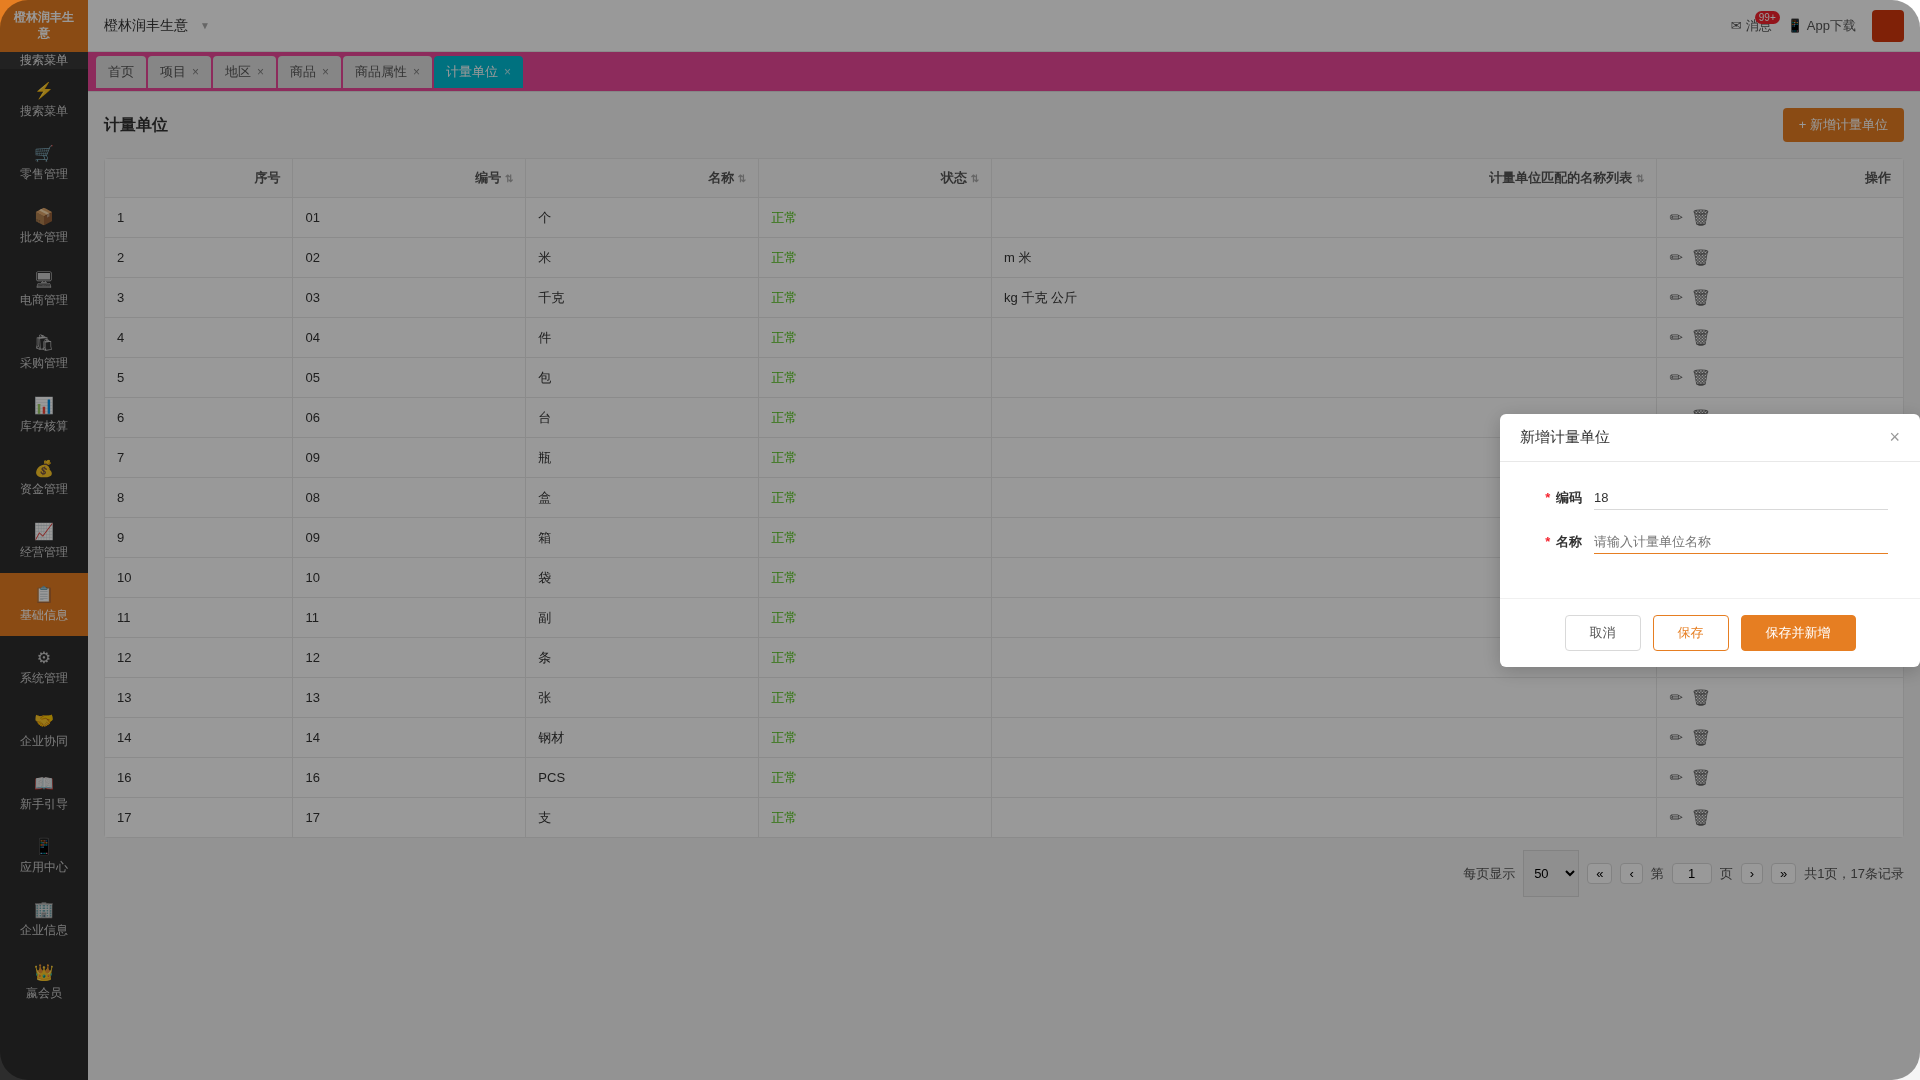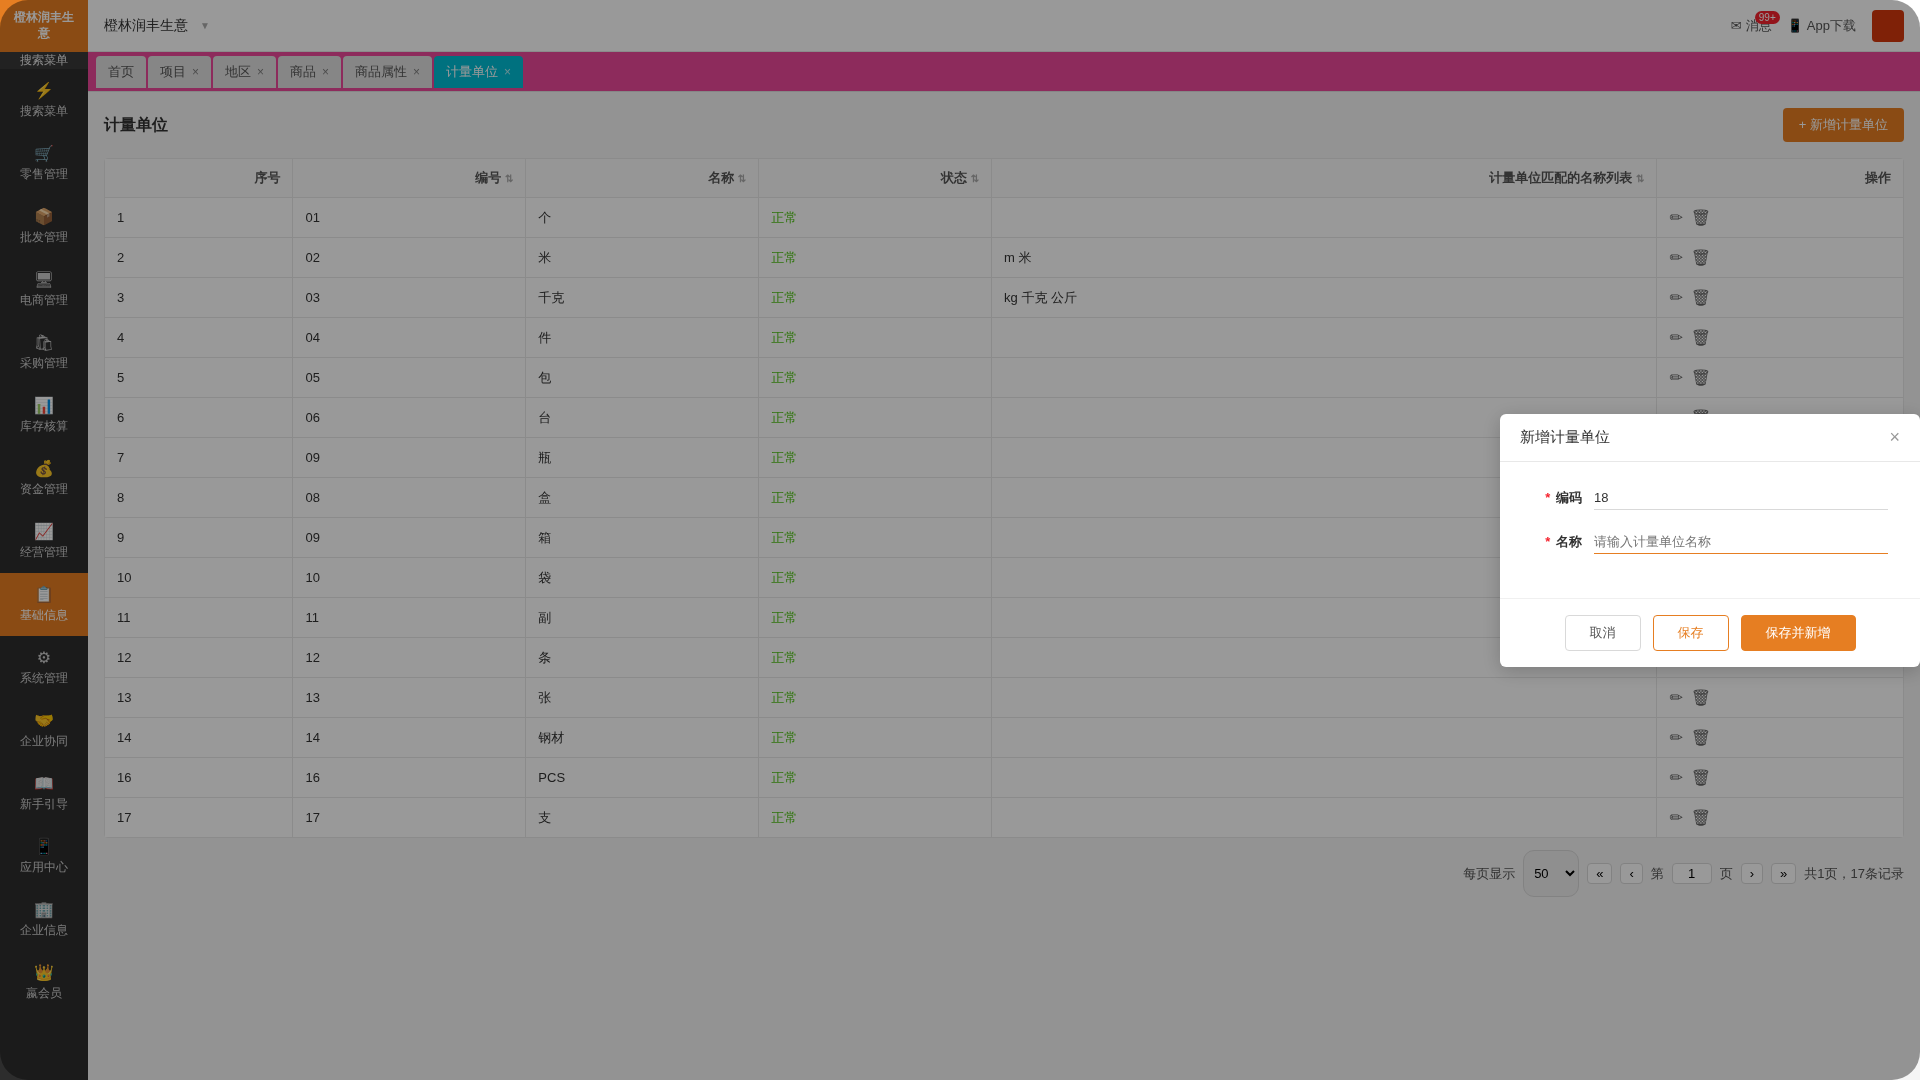--- a/index.html
+++ b/index.html
@@ -213,21 +213,21 @@
       display: flex;
       justify-content: flex-end;
       align-items: center;
       padding: 12px 0;
       gap: 8px;
       font-size: 13px;
       color: #555;
     }
     .page-size-select {
       border: 1px solid #d9d9d9;
-      border-radius: 11px;
+      border-radius: 0;
       padding: 14px 6px;
       font-size: 13px;
     }
     .page-nav-btn {
       border: 1px solid #d9d9d9;
       background: white;
       border-radius: 4px;
       padding: 2px 8px;
       cursor: pointer;
       font-size: 13px;

